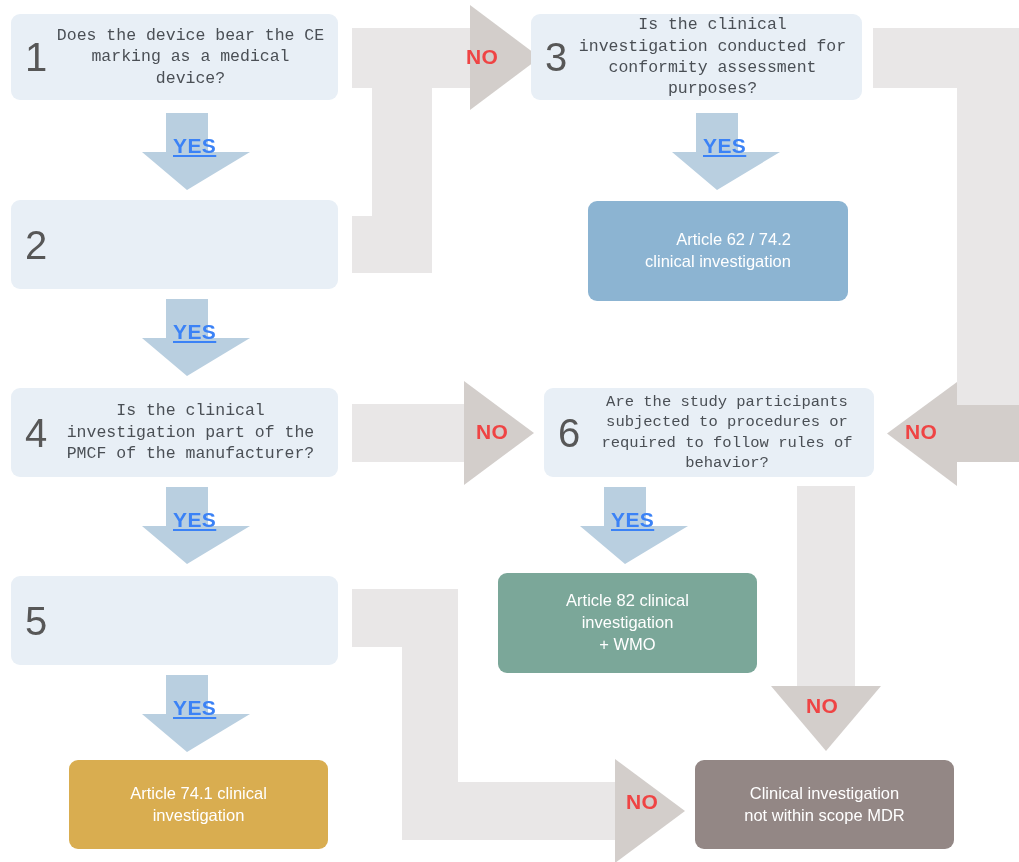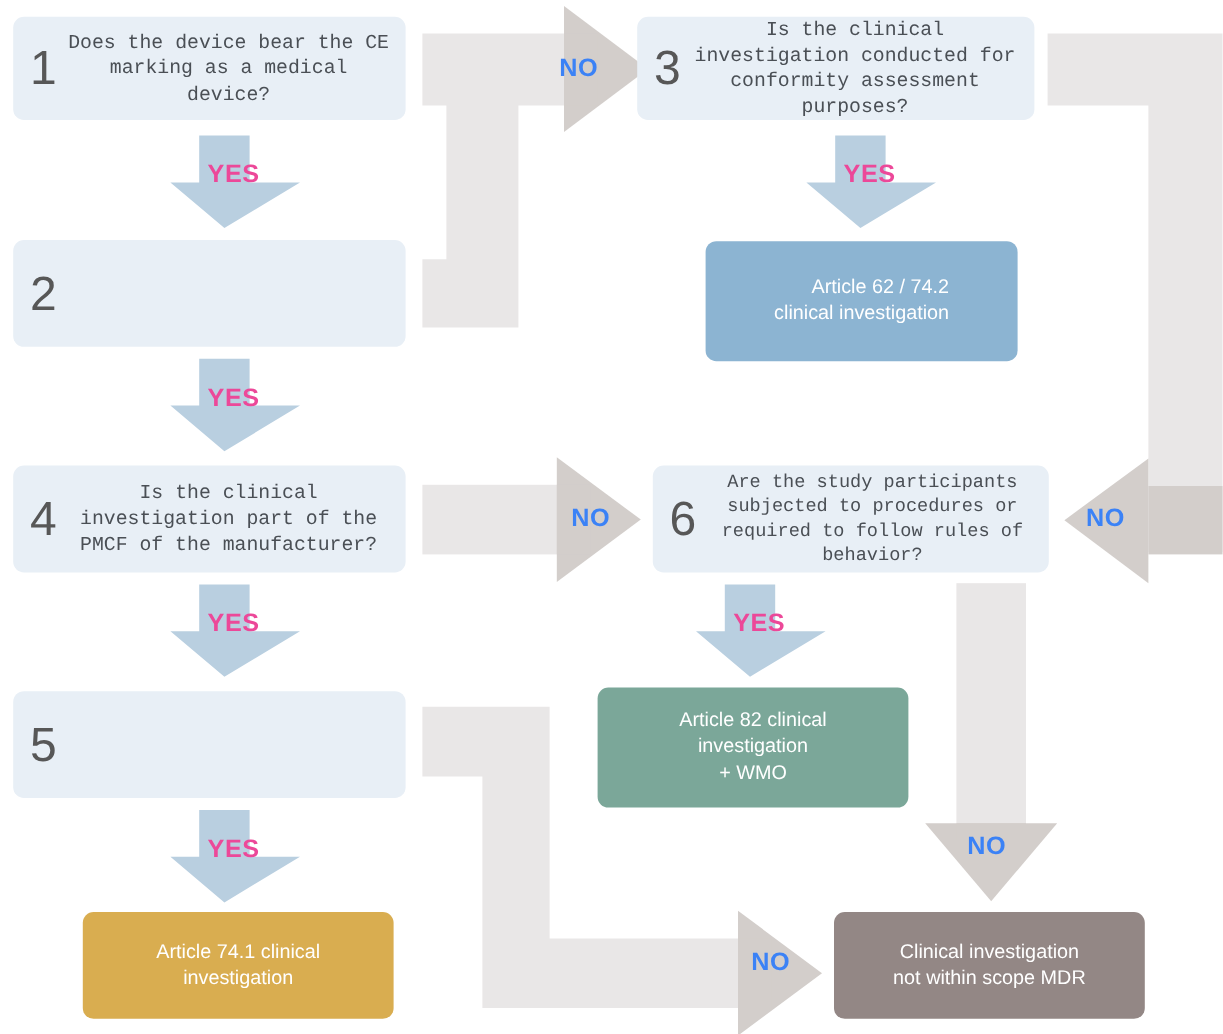--- a/index.html
+++ b/index.html
@@ -11,22 +11,22 @@
         align-items:center;justify-content:center;}
   .q-node{background:#e8eff6;}
   .q-num{position:absolute;left:14px;top:50%;transform:translateY(-50%);
          font-size:40px;color:#575757;font-weight:400;line-height:1;}
   .q-text{color:#4a4f55;font-size:16.5px;line-height:1.30;text-align:center;
           padding-left:42px;padding-right:10px;font-family:Liberation Mono, monospace;}
   .r-node{color:#ffffff;font-size:16.5px;line-height:1.32;text-align:center;padding:6px 12px;}
 
   .edge-label{position:absolute;color:#ffffff;font-weight:bold;font-size:21px;
               letter-spacing:.4px;}
-  .yes-label{color:#ec4899;}
-  .no-label{color:#3b82f6;}
+  .yes-label{color:#3b82f6;text-decoration:underline;}
+  .no-label{color:#ef4444;}
 </style>
 </head>
 <body>
 
 <div id="chart">
 
   <svg class="layer" viewBox="0 0 1019 862" xmlns="http://www.w3.org/2000/svg">
 
     <path d="M352,28 L498,28 L498,88 L432,88 L432,273 L352,273 L352,216 L372,216 L372,88 L352,88 Z" fill="#e9e7e7"></path>
     <path d="M470,28 L470,5 L540,57.5 L470,110 L470,88 Z" fill="#d3cecb"></path>

